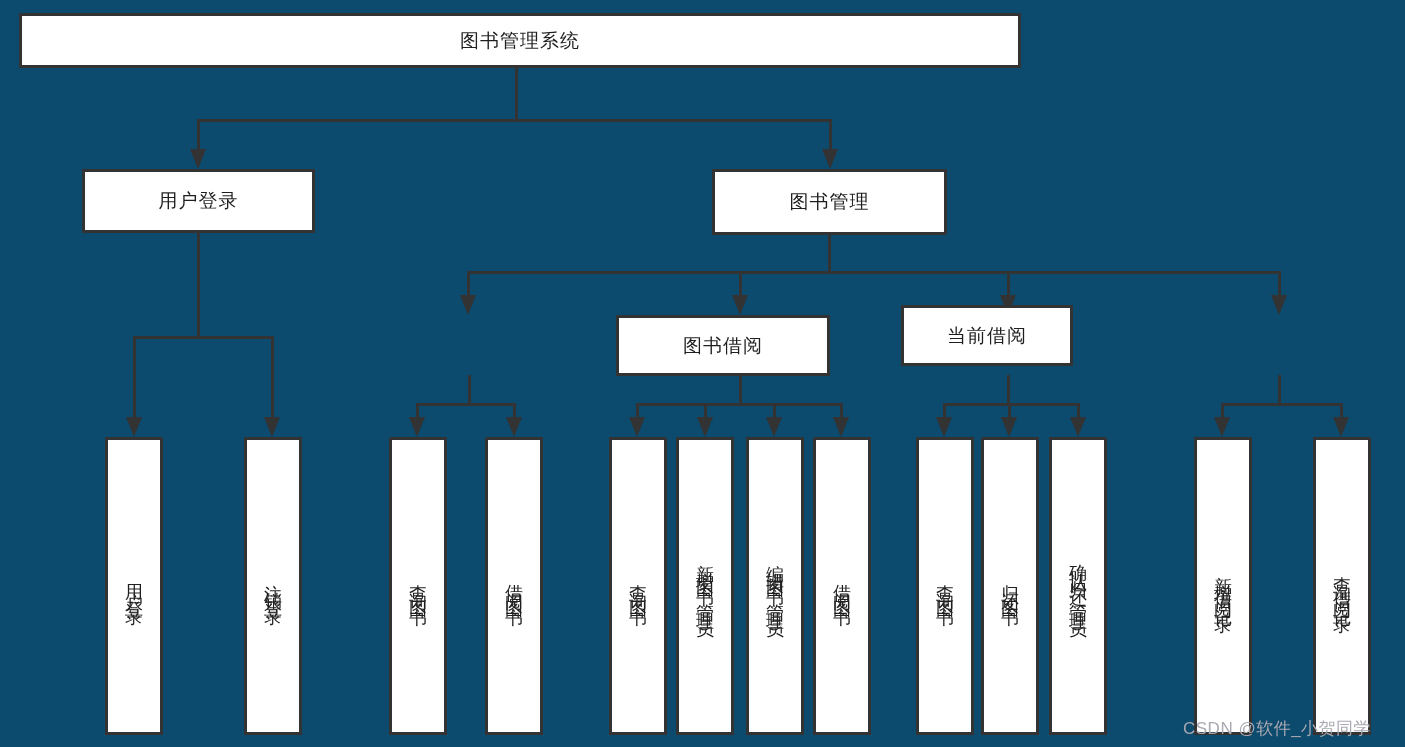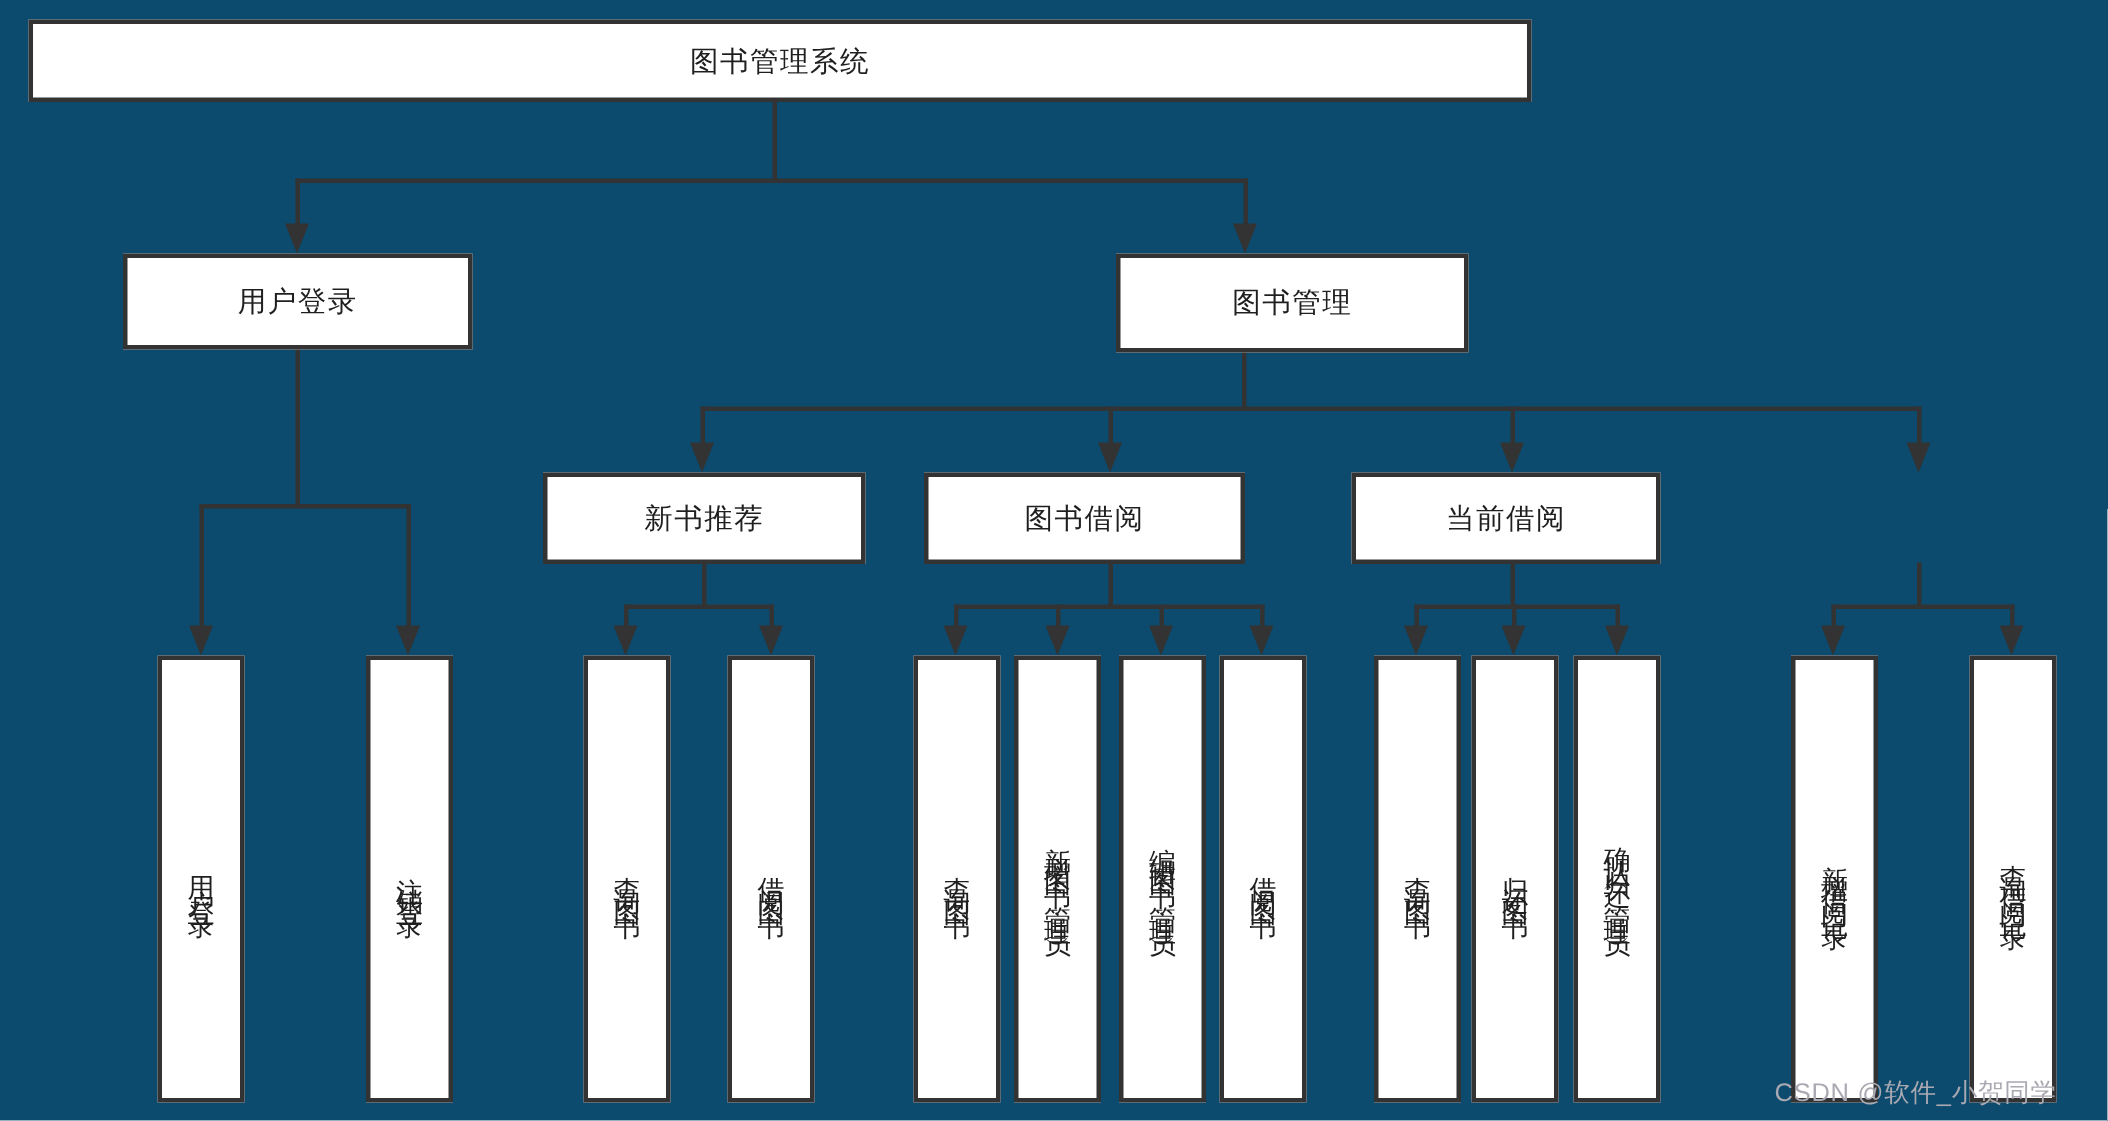--- a/index.html
+++ b/index.html
@@ -125,31 +125,28 @@
   <div class="arrow" style="left:1214px;top:417px"></div>
   <div class="arrow" style="left:1333px;top:417px"></div>
 
   <div class="box" style="left:19px;top:13px;width:1002px;height:55px">
     <span class="lbl">图书管理系统</span>
   </div>
 
   <div class="box" style="left:82px;top:169px;width:233px;height:64px">
     <span class="lbl">用户登录</span>
   </div>
-  <div class="box" style="left:744px;top:169px;width:235px;height:66px">
+  <div class="box" style="left:712px;top:169px;width:235px;height:66px">
     <span class="lbl">图书管理</span>
   </div>
 
-  <div class="box" style="left:362px;top:315px;width:215px;height:61px">
-    <span class="lbl">新书推荐</span>
-  </div>
   <div class="box" style="left:616px;top:315px;width:214px;height:61px">
     <span class="lbl">图书借阅</span>
   </div>
-  <div class="box" style="left:901px;top:315px;width:206px;height:61px">
+  <div class="box" style="left:901px;top:305px;width:172px;height:61px">
     <span class="lbl">当前借阅</span>
   </div>
 
   <div class="leaf" style="left:105px">
     <span class="vtext">用户登录</span>
   </div>
   <div class="leaf" style="left:244px">
     <span class="vtext">注销登录</span>
   </div>
 

